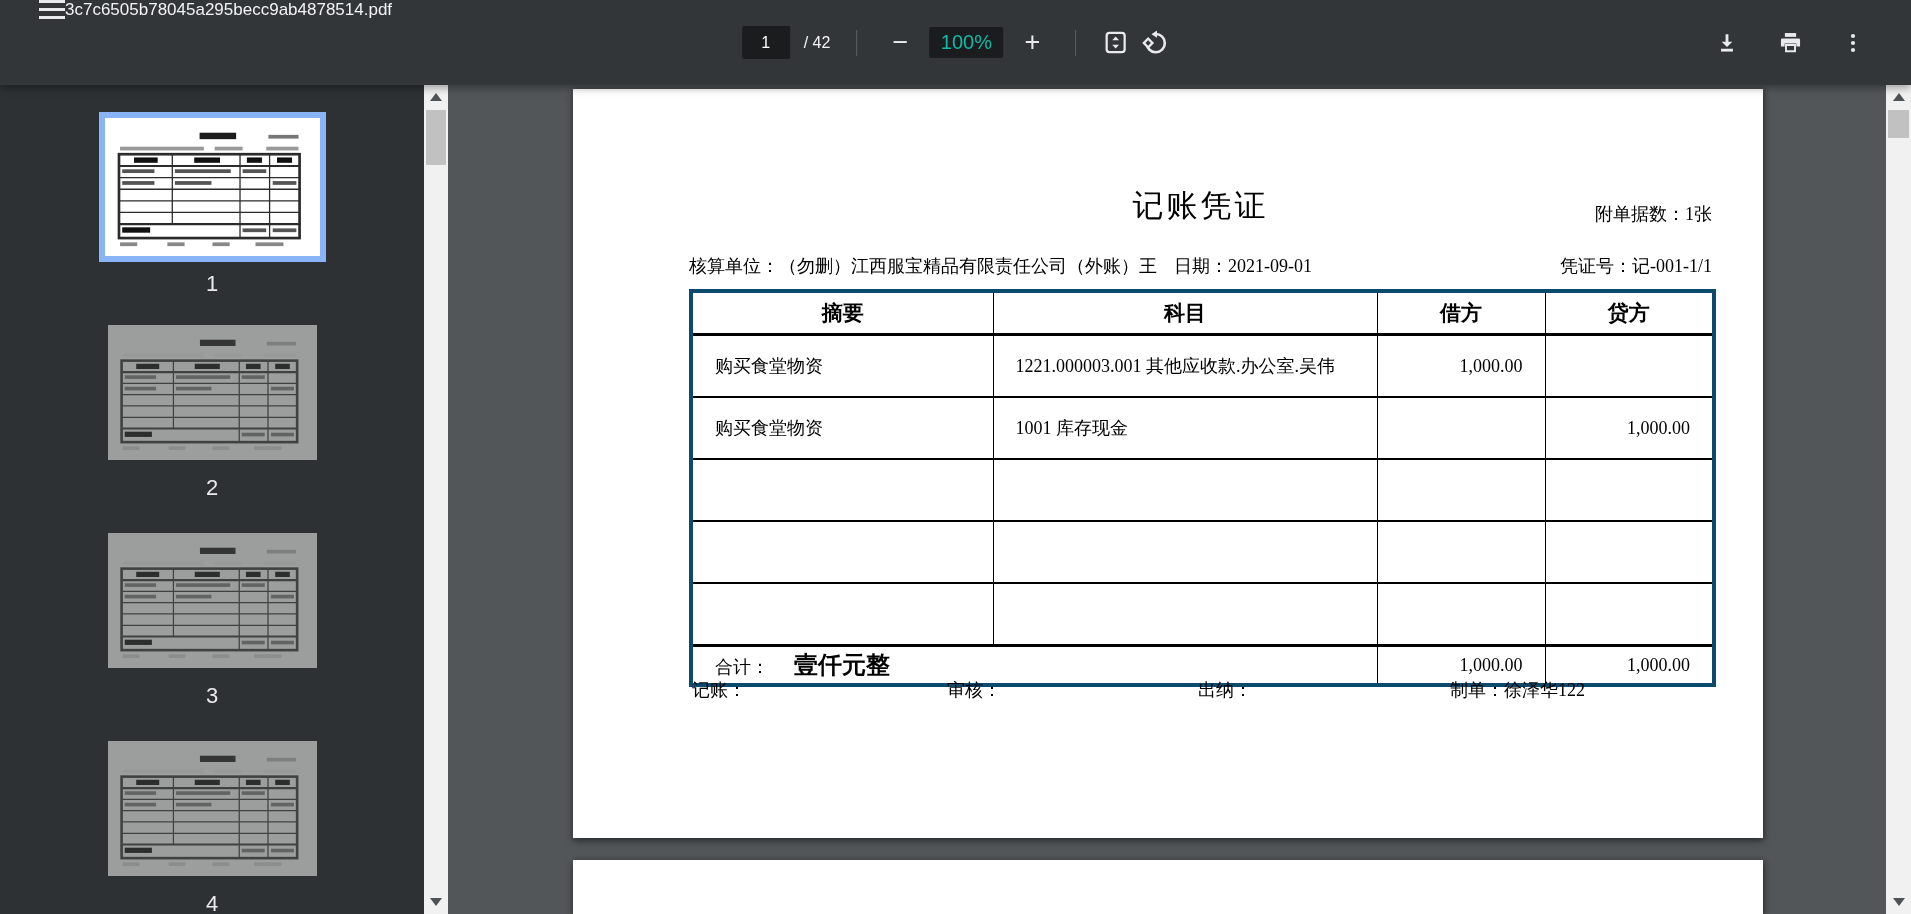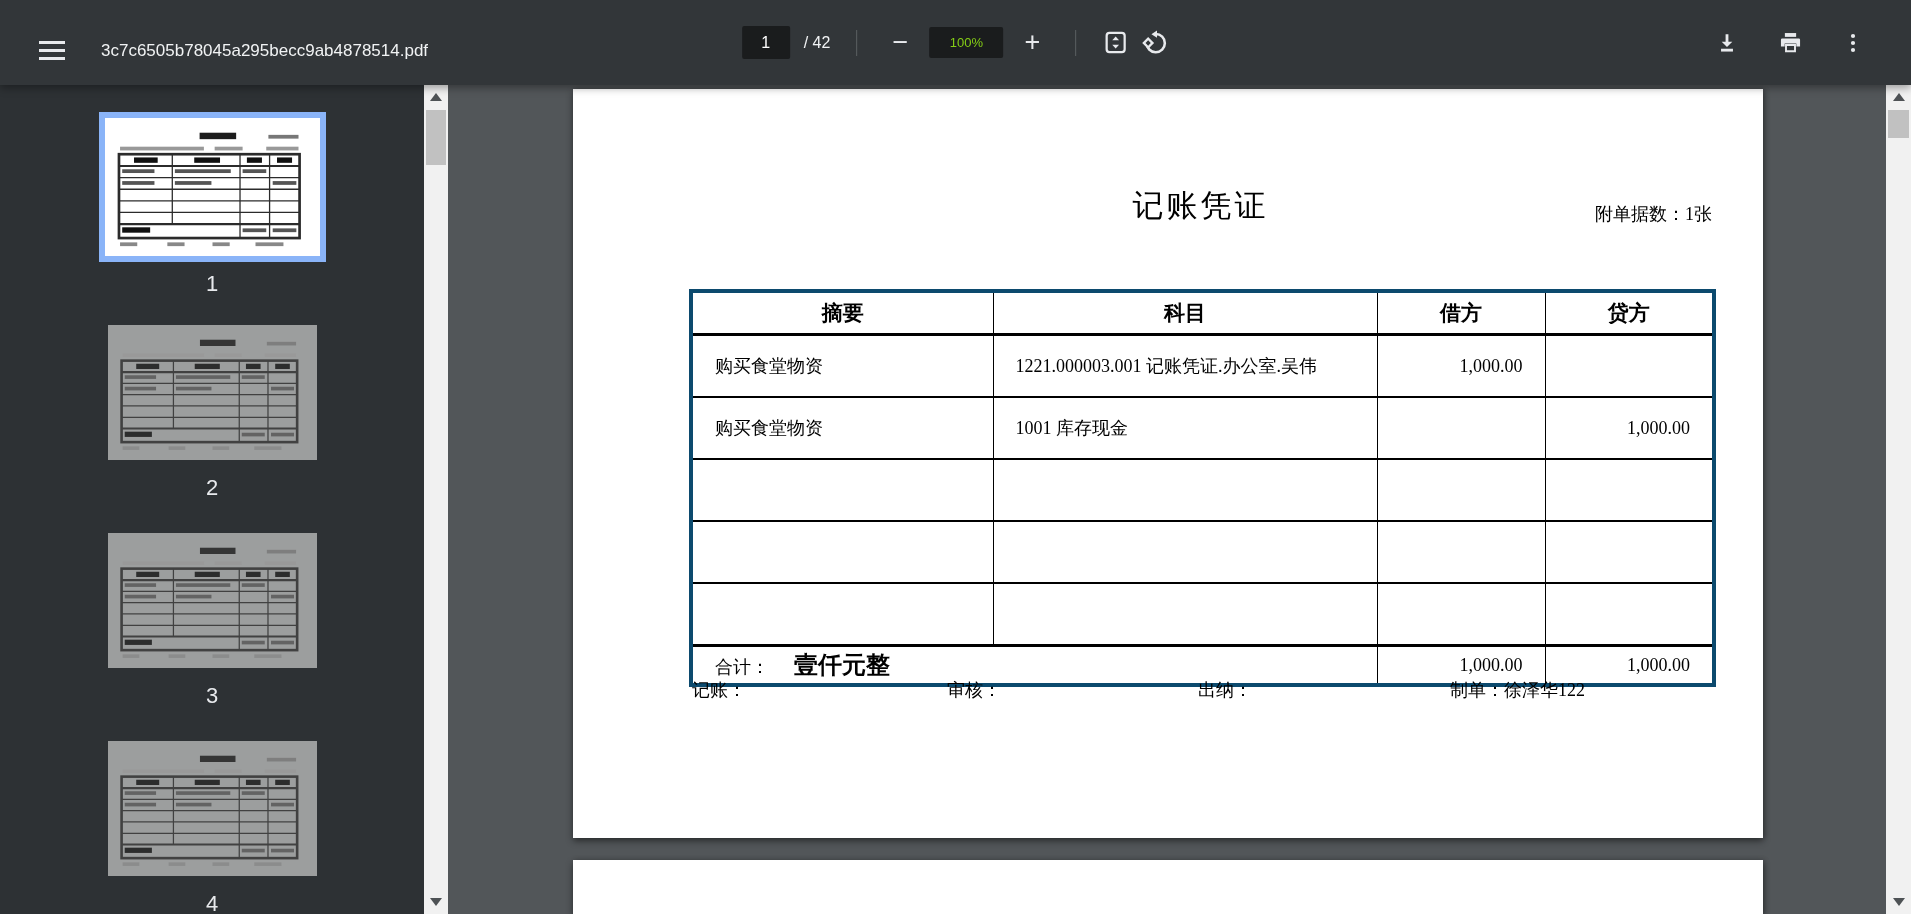--- a/index.html
+++ b/index.html
@@ -2,34 +2,34 @@
 <html><head>
 <meta charset="utf-8">
 <style>
   html,body{margin:0;padding:0;background:#525659;}
   .screen{position:relative;width:1911px;height:914px;overflow:hidden;
           background:#525659;font-family:"Liberation Sans","DejaVu Sans",sans-serif;}
 
   
   .toolbar{position:absolute;top:0;left:0;right:0;height:85px;background:#323639;
            color:#f1f3f4;z-index:30;box-shadow:0 3px 8px rgba(0,0,0,.35);}
-  .tb-left{position:absolute;left:0;top:0;height:101px;display:flex;align-items:center;gap:36px;padding-left:39px;}
+  .tb-left{position:absolute;left:0;top:0;height:101px;display:flex;align-items:flex-start;padding-left:39px;}
   .icon-btn{background:none;border:none;padding:0;cursor:pointer;display:flex;align-items:center;justify-content:center;color:#e8eaed;}
   .hamburger{display:flex;flex-direction:column;gap:5px;}
   .hamburger span{display:block;width:26px;height:3px;background:#e8eaed;}
   .filename{font-size:17px;color:#f1f3f4;}
   .tb-center{position:absolute;left:50%;top:0;height:85px;transform:translateX(-50%);
              display:flex;align-items:center;gap:12px;}
   .page-input{width:44px;height:31px;background:#1a1c1d;border:none;border-radius:2px;
               color:#fff;text-align:center;font-size:16px;font-family:inherit;}
   .page-total{font-size:16px;margin-left:2px;}
   .tb-divider{width:1px;height:26px;background:#5c6063;margin:0 14px;}
   .zoom-glyph{font-size:27px;font-weight:400;width:34px;height:34px;display:flex;align-items:center;justify-content:center;}
-  .zoom-box{min-width:56px;height:31px;background:#1a1c1d;border-radius:2px;color:#84cc16;
-            font-size:13px;display:flex;align-items:center;justify-content:center;padding:0 9px;}
+  .zoom-box{min-width:56px;height:31px;background:#1a1c1d;border-radius:2px;color:#14b8a6;
+            font-size:20px;display:flex;align-items:center;justify-content:center;padding:0 9px;}
   .tb-right{position:absolute;right:0;top:0;height:85px;display:flex;align-items:center;gap:37px;padding-right:46px;}
   .tb-right svg,.tb-center svg{display:block;}
 
   
   .sidebar{position:absolute;top:85px;left:0;width:448px;bottom:0;background:#2d3134;overflow:hidden;}
   .thumb-cell{position:absolute;left:0;width:424px;display:flex;flex-direction:column;align-items:center;}
   .thumb-frame{border:6px solid #8ab4f8;}
   .thumb-page{background:#fff;width:215px;height:138px;cursor:pointer;}
   .thumb-page.gray{width:209px;height:135px;background:#9c9e9e;}
   .thumb-page svg{width:100%;height:100%;display:block;}
@@ -247,41 +247,46 @@
     <div class="arrow down">
         <span class="tri-down"></span>
       </div>
   </div>
 
   <section class="page page-1">
 
     <div class="doc-title">记账凭证</div>
     <div class="attach-note">附单据数：1张</div>
 
+    <div class="info-row">
+      <span class="info-unit">核算单位：（勿删）江西服宝精品有限责任公司（外账）王</span>
+      <span class="info-date">日期：2021-09-01</span>
+      <span class="info-voucher">凭证号：记-001-1/1</span>
+    </div>
 
     <div class="doc-table">
       <table class="voucher">
         <colgroup>
           <col style="width:302px">
             <col style="width:384px">
             <col style="width:168px">
             <col style="width:169px">
         </colgroup>
         <thead>
           <tr>
             <th>摘要</th>
             <th>科目</th>
             <th>借方</th>
             <th>贷方</th>
           </tr>
         </thead>
         <tbody>
           <tr>
             <td>购买食堂物资</td>
-            <td>1221.000003.001 记账凭证.办公室.吴伟</td>
+            <td>1221.000003.001 其他应收款.办公室.吴伟</td>
             <td class="num">1,000.00</td>
             <td class="num"></td>
           </tr>
           <tr>
             <td>购买食堂物资</td>
             <td>1001 库存现金</td>
             <td class="num"></td>
             <td class="num">1,000.00</td>
           </tr>
           <tr>

